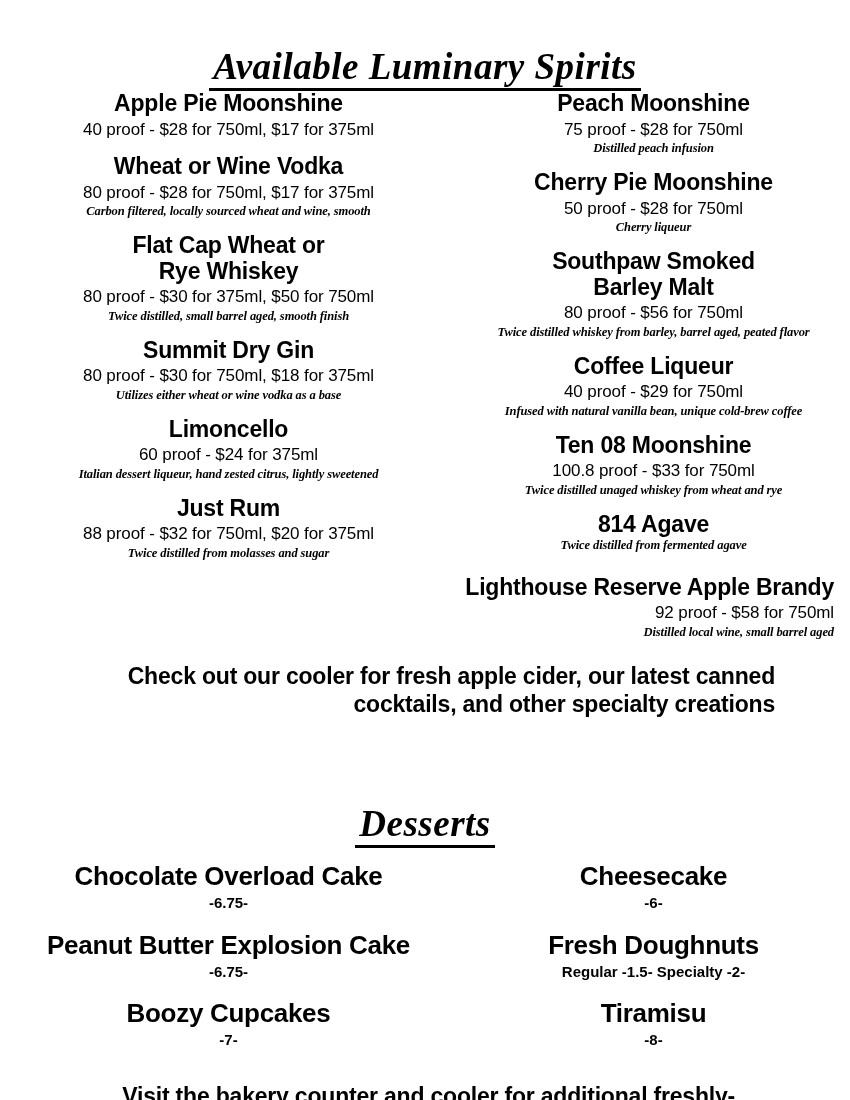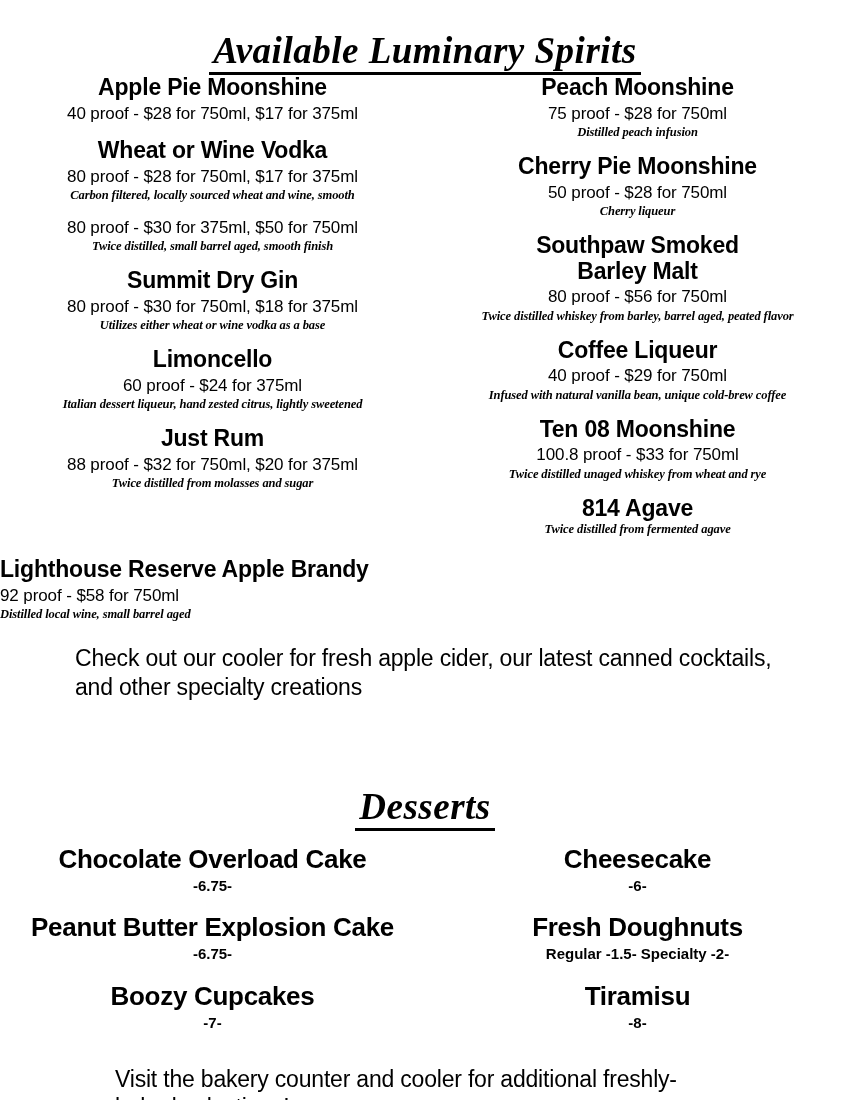--- a/index.html
+++ b/index.html
@@ -12,21 +12,21 @@
     background: #ffffff;
     color: #000000;
     font-family: "Liberation Sans", sans-serif;
     overflow: hidden;
   }
   .page {
     width: 850px;
     height: 772px;
     position: relative;
     box-sizing: border-box;
-    padding: 0;
+    padding: 16px;
   }
 
   
   .section-title {
     text-align: center;
     font-family: "Liberation Serif", "DejaVu Serif", serif;
     font-style: italic;
     font-weight: bold;
     font-size: 37px;
     letter-spacing: 0.5px;
@@ -84,30 +84,30 @@
     letter-spacing: -0.1px;
     white-space: nowrap;
   }
 
   
   .spirit-row { margin-bottom: 14px; }
   .spirit-row:last-child { margin-bottom: 0; }
 
   
   .feature-item {
-    text-align: left;
-    margin-top: 20px;
+    text-align: right;
+    margin-top: 14px;
   }
   .feature-item .item-name { font-size: 23px; }
 
   
   .callout {
-    text-align: left;
-    font-family: "Liberation Sans", sans-serif;
-    font-weight: normal;
+    text-align: right;
+    font-family: "Liberation Sans", sans-serif;
+    font-weight: bold;
     font-size: 23px;
     line-height: 1.25;
     margin: 22px auto 0 auto;
     width: 700px;
     letter-spacing: -0.2px;
   }
   #bakery-callout {
     margin-top: 14px;
     width: 620px;
   }
@@ -148,20 +148,22 @@
         <div class="item spirit-row">
           <div class="item-name">Apple Pie Moonshine</div>
           <div class="item-price">40 proof  -  $28 for 750ml, $17 for 375ml</div>
         </div>
         <div class="item spirit-row">
           <div class="item-name">Wheat or Wine Vodka</div>
           <div class="item-price">80 proof  -  $28 for 750ml, $17 for 375ml</div>
           <div class="item-desc">Carbon filtered, locally sourced wheat and wine, smooth</div>
         </div>
         <div class="item spirit-row">
+          <div class="item-name">Flat Cap Wheat or
+Rye Whiskey</div>
           <div class="item-price">80 proof - $30 for 375ml, $50 for 750ml</div>
           <div class="item-desc">Twice distilled, small barrel aged, smooth finish</div>
         </div>
         <div class="item spirit-row">
           <div class="item-name">Summit Dry Gin</div>
           <div class="item-price">80 proof - $30 for 750ml, $18 for 375ml</div>
           <div class="item-desc">Utilizes either wheat or wine vodka as a base</div>
         </div>
         <div class="item spirit-row">
           <div class="item-name">Limoncello</div>

